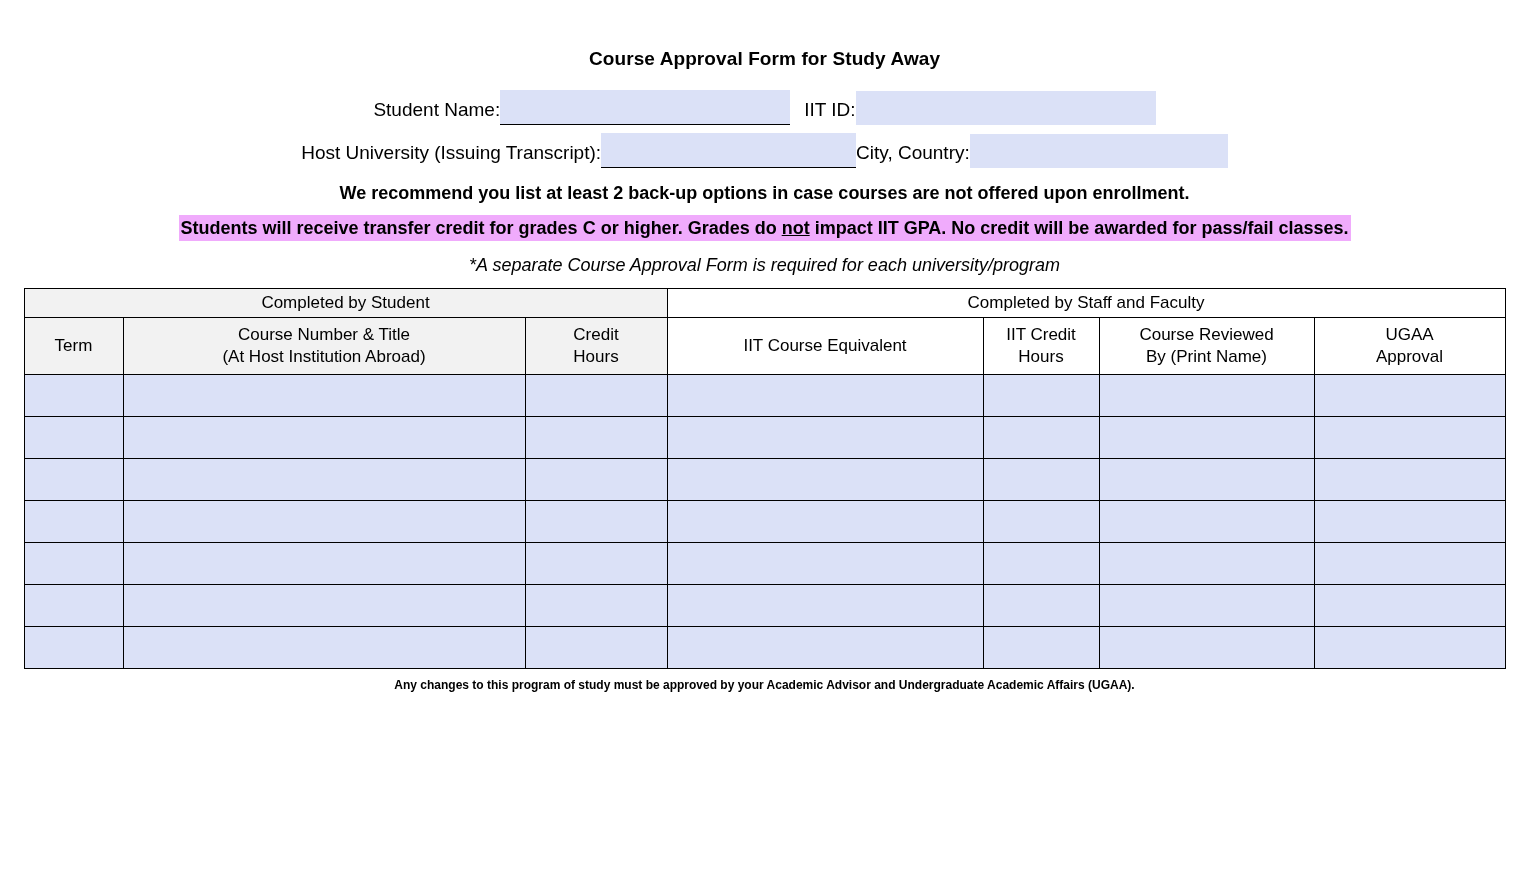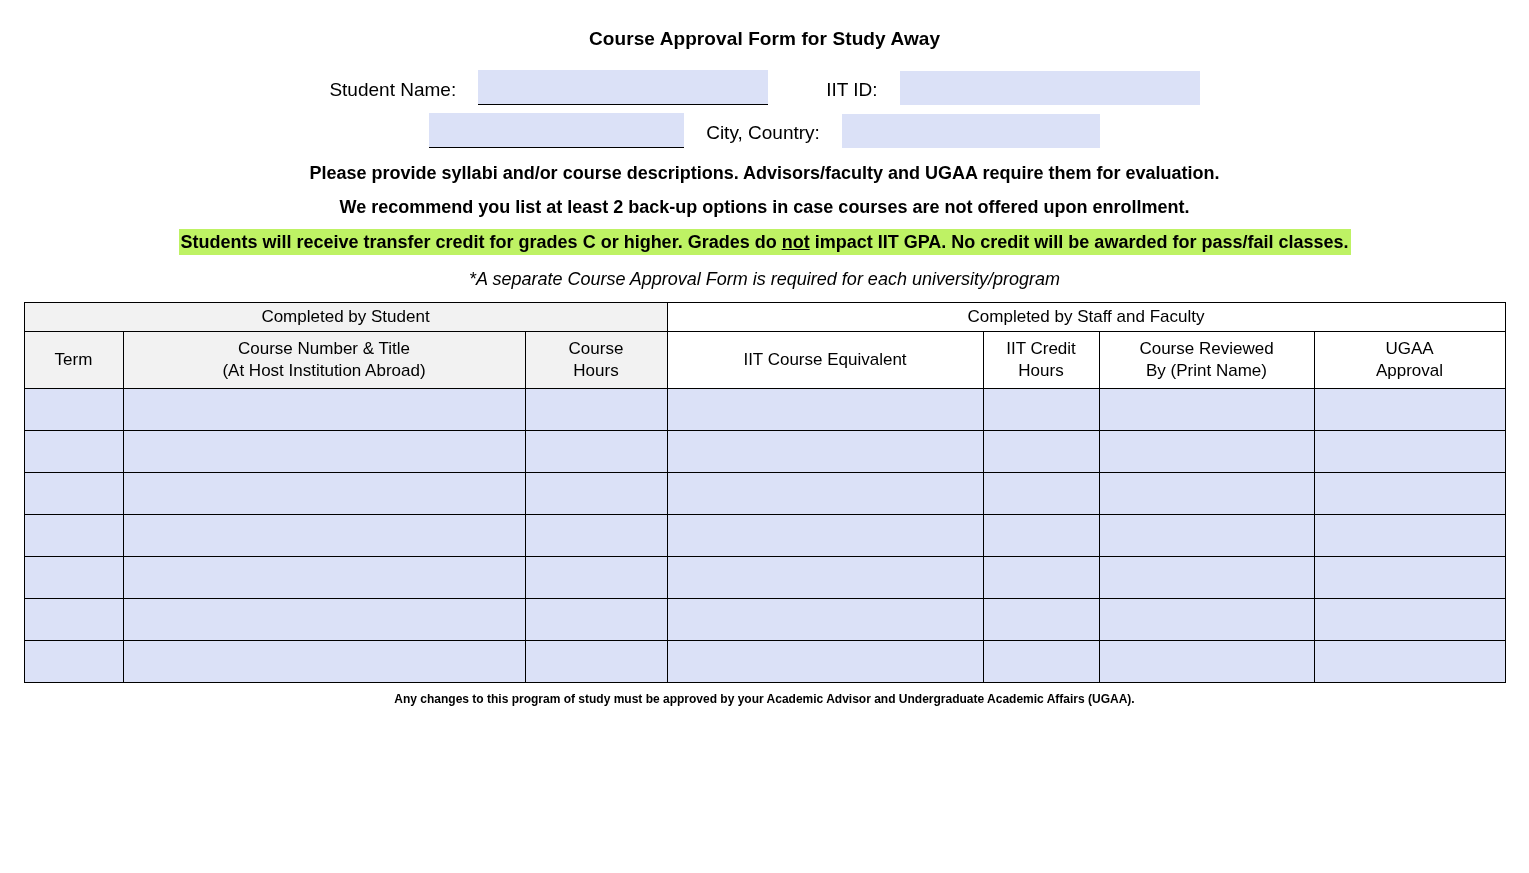--- a/index.html
+++ b/index.html
@@ -19,34 +19,33 @@
     position: relative;
     width: 1529px;
     height: 873px;
   }
 
   
   .doc-title {
     text-align: center;
     font-weight: bold;
     font-size: 19px;
-    margin-top: 28px;
+    margin-top: 48px;
     letter-spacing: .1px;
   }
 
   
   .id-block {
     margin-top: 20px;
   }
   .id-row {
     display: flex;
     align-items: flex-end;
     justify-content: center;
     margin-bottom: 8px;
-    gap: 22px;
   }
   .id-label {
     font-size: 19px;
     line-height: 26px;
     white-space: nowrap;
     padding-bottom: 2px;
   }
   .fill {
     background: #dbe1f7;
     height: 34px;
@@ -70,21 +69,21 @@
     line-height: 34px;
   }
   .instr-hl {
     text-align: center;
     font-weight: bold;
     font-size: 18px;
     line-height: 30px;
     margin-top: 3px;
   }
   .instr-hl span.hl {
-    background: #bef264;
+    background: #f0abfc;
     padding: 3px 2px;
   }
   .u { text-decoration: underline; }
   .note-italic {
     text-align: center;
     font-style: italic;
     font-size: 18px;
     margin-top: 12px;
     margin-bottom: 12px;
   }
@@ -169,28 +168,28 @@
 
     <div class="id-row">
       <span class="id-label">Student Name:</span>
       <span class="fill fill-underline w-name"></span>
       <span class="gap-sm"></span>
       <span class="id-label">IIT ID:</span>
       <span class="fill w-iitid"></span>
     </div>
 
     <div class="id-row">
+      <span class="id-label">Host University (Issuing Transcript):</span>
       <span class="fill fill-underline w-host"></span>
       <span class="id-label">City, Country:</span>
       <span class="fill w-city"></span>
     </div>
 
   </div>
 
-  <div class="instr">Please provide syllabi and/or course descriptions. Advisors/faculty and UGAA require them for evaluation.</div>
   <div class="instr">We recommend you list at least 2 back-up options in case courses are not offered upon enrollment.</div>
 
   <div class="instr-hl">
     <span class="hl">
       <span>Students will receive transfer credit for grades C or higher. Grades do </span><span class="u">not</span><span> impact IIT GPA. No credit will be awarded for pass/fail classes.</span>
     </span>
   </div>
 
   <div class="note-italic">*A separate Course Approval Form is required for each university/program</div>
 
@@ -209,21 +208,21 @@
         <th class="group-head" colspan="3">Completed by Student</th>
         <th class="group-head white" colspan="4">Completed by Staff and Faculty</th>
       </tr>
       <tr>
         <th class="col-head">Term</th>
         <th class="col-head">
           <div>Course Number &amp; Title</div>
           <div>(At Host Institution Abroad)</div>
         </th>
         <th class="col-head">
-          <div>Course</div>
+          <div>Credit</div>
           <div>Hours</div>
         </th>
         <th class="col-head white">IIT Course Equivalent</th>
         <th class="col-head white">
           <div>IIT Credit</div>
           <div>Hours</div>
         </th>
         <th class="col-head white">
           <div>Course Reviewed</div>
           <div>By (Print Name)</div>

